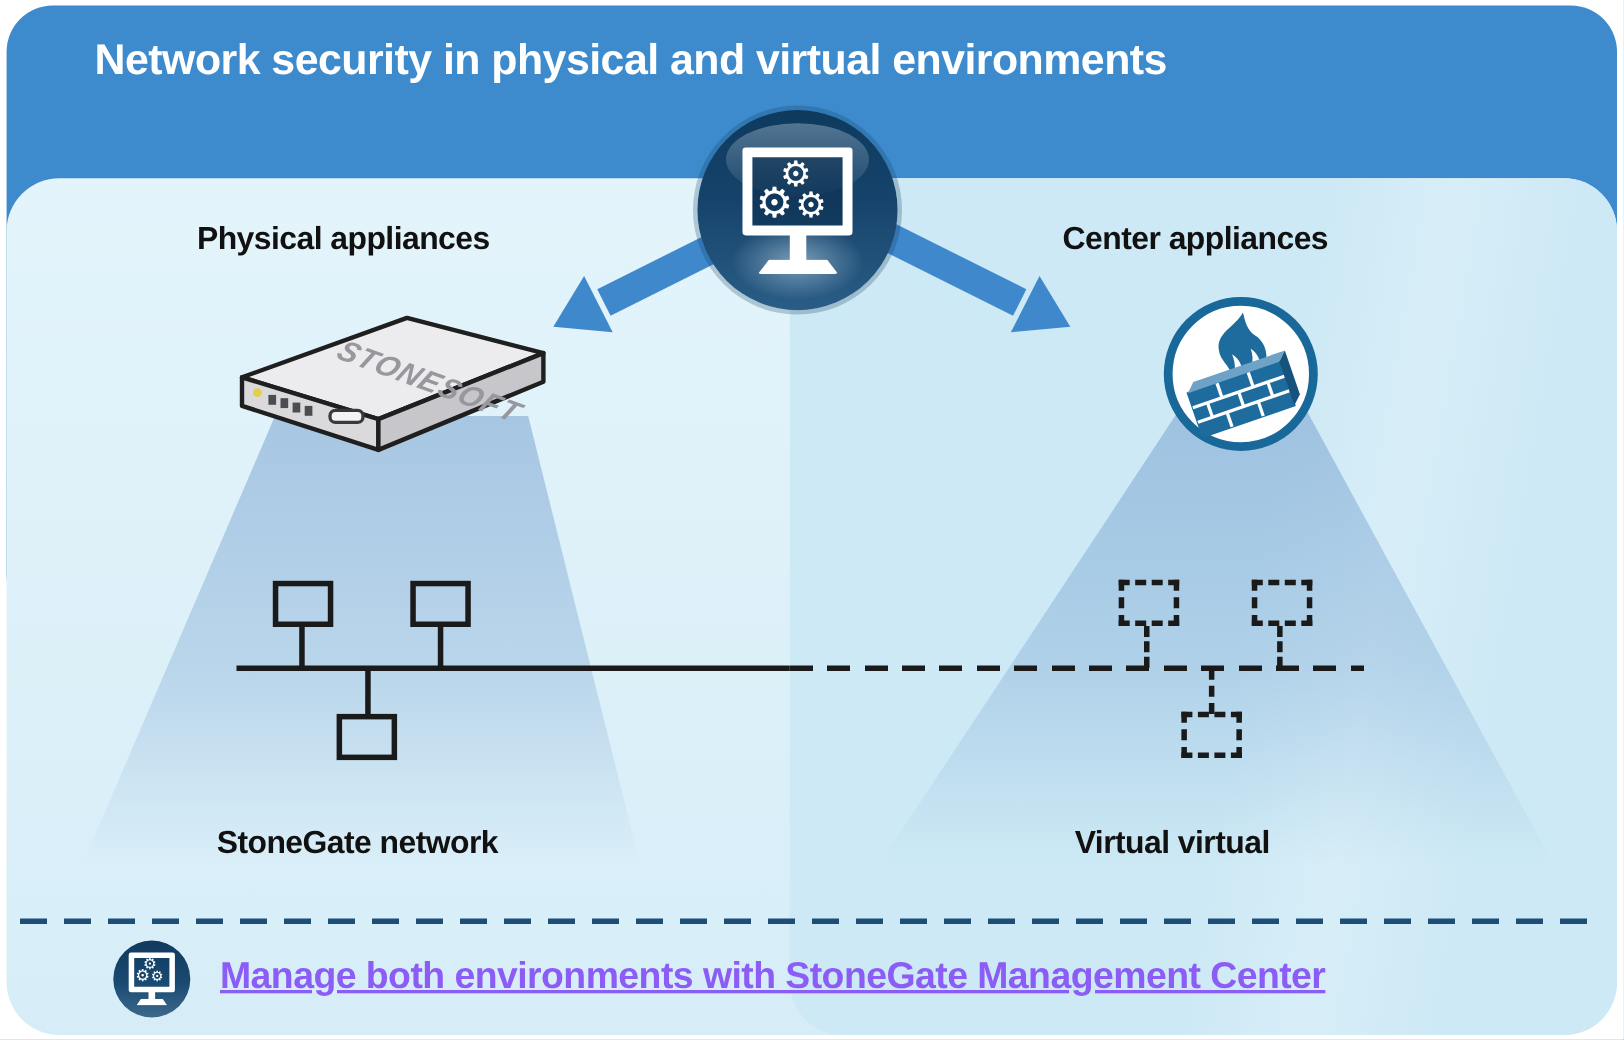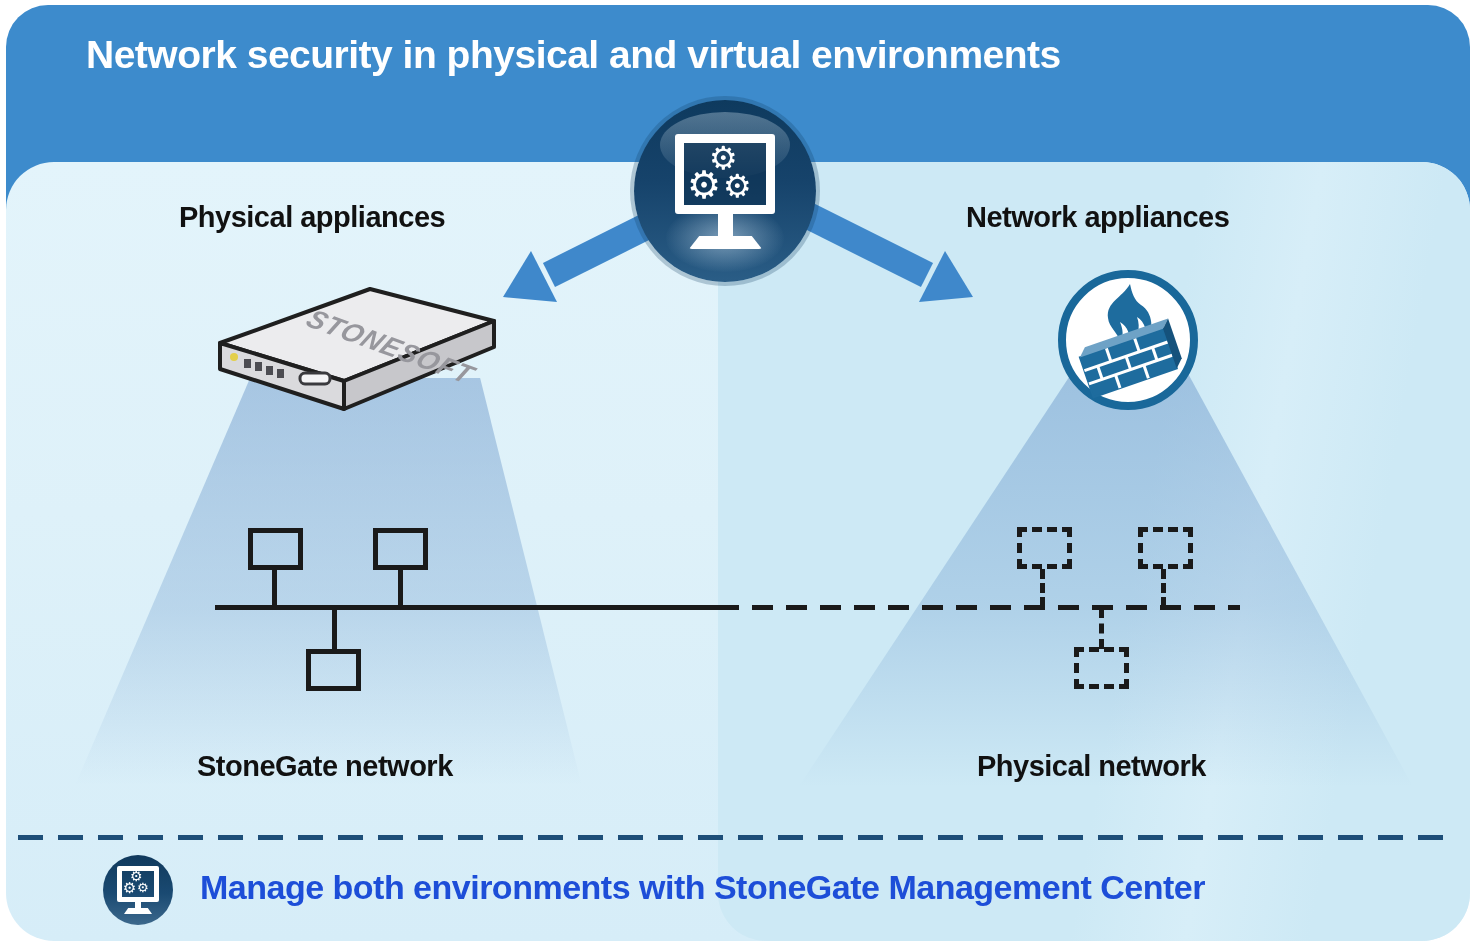--- a/index.html
+++ b/index.html
@@ -119,40 +119,40 @@
   .mini-monitor .mgear{position:absolute;color:#ffffff;line-height:1;}
   .mini-monitor .mg1{left:13px;top:3px;font-size:14px;}
   .mini-monitor .mg2{left:6px;top:14px;font-size:15px;}
   .mini-monitor .mg3{left:20px;top:15px;font-size:13px;}
   .mini-monitor .mneck{position:absolute;left:18px;top:33px;width:6px;height:10px;background:#ffffff;}
   .mini-monitor .mbase{
     position:absolute;left:7px;top:42px;width:28px;height:6px;background:#ffffff;
     clip-path:polygon(15% 0,85% 0,100% 100%,0 100%);
   }
   .footer-text{
-    position:absolute;left:200px;top:868px;color:#1d4ed8;
-    font-size:34px;font-weight:bold;letter-spacing:-0.5px;white-space:nowrap;
+    position:absolute;left:200px;top:868px;color:#8b5cf6;
+    font-size:34px;font-weight:bold;letter-spacing:-0.5px;white-space:nowrap;text-decoration:underline;
   }
 </style>
 </head>
 <body>
 
 <div class="stage">
 
   <div class="blue-card"></div>
   <div class="light-panel"></div>
   <div class="right-panel"></div>
 
   <div class="title">Network security in physical and virtual environments</div>
 
   <div class="cone cone-left"></div>
   <div class="cone cone-right"></div>
 
   <div class="h-label lbl-phys-app">Physical appliances</div>
-  <div class="h-label lbl-virt-app">Network appliances</div>
+  <div class="h-label lbl-virt-app">Center appliances</div>
 
   <svg class="arrow-svg arrow-left" viewBox="0 0 180 100">
     <line x1="172" y1="12" x2="52" y2="72" stroke="#3f88cb" stroke-width="27"></line>
     <polygon points="6,94 34,48 60,99" fill="#3f88cb"></polygon>
   </svg>
   <svg class="arrow-svg arrow-right" viewBox="0 0 180 100">
     <line x1="8" y1="12" x2="128" y2="72" stroke="#3f88cb" stroke-width="27"></line>
     <polygon points="174,94 146,48 120,99" fill="#3f88cb"></polygon>
   </svg>
 
@@ -211,21 +211,21 @@
 
   <div class="bus-dashed"></div>
   <div class="vnode v1"></div>
   <div class="vnode v2"></div>
   <div class="vnode v3"></div>
   <div class="vstub vs1"></div>
   <div class="vstub vs2"></div>
   <div class="vstub vs3"></div>
 
   <div class="h-label lbl-phys-net">StoneGate network</div>
-  <div class="h-label lbl-virt-net">Physical network</div>
+  <div class="h-label lbl-virt-net">Virtual virtual</div>
 
   <div class="separator"></div>
   <div class="footer-icon">
     <div class="mini-monitor">
       <div class="mscreen"></div>
       <span class="mgear mg1">⚙</span>
       <span class="mgear mg2">⚙</span>
       <span class="mgear mg3">⚙</span>
       <div class="mneck"></div>
       <div class="mbase"></div>

